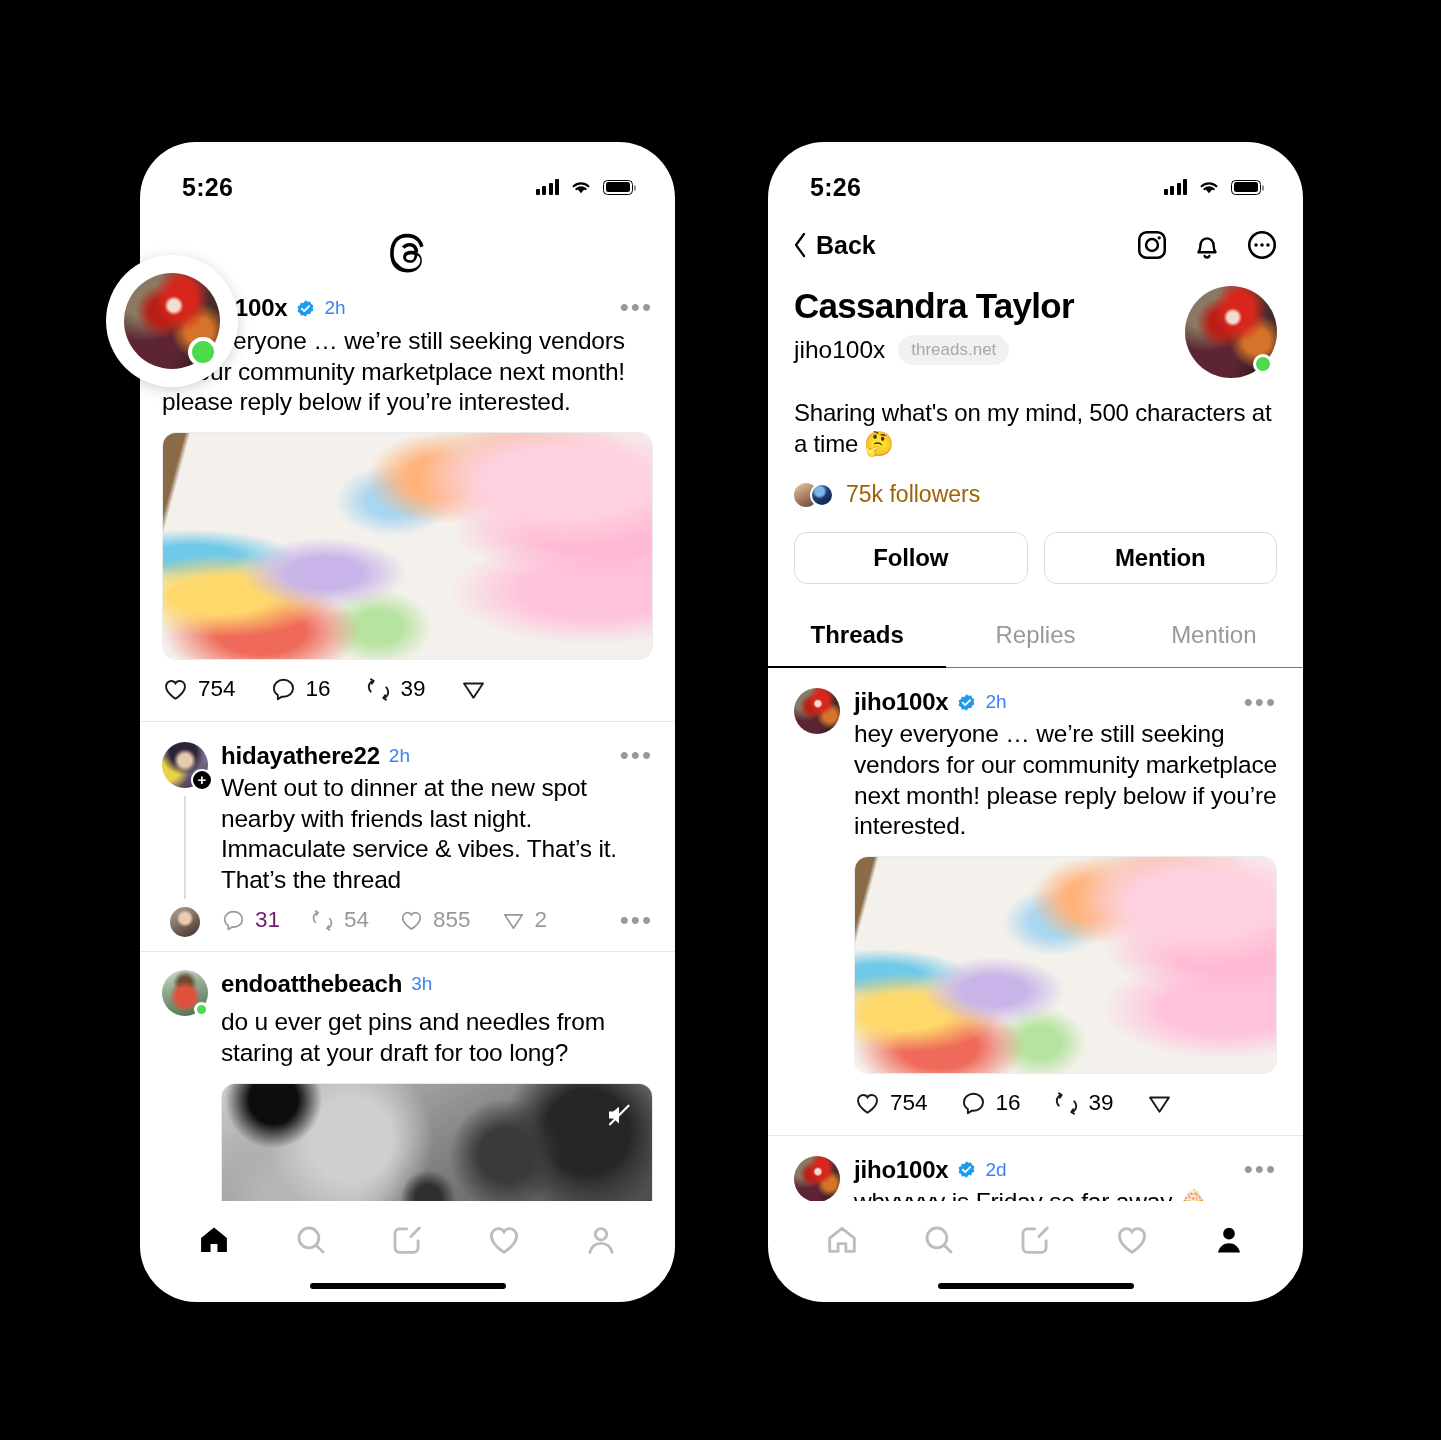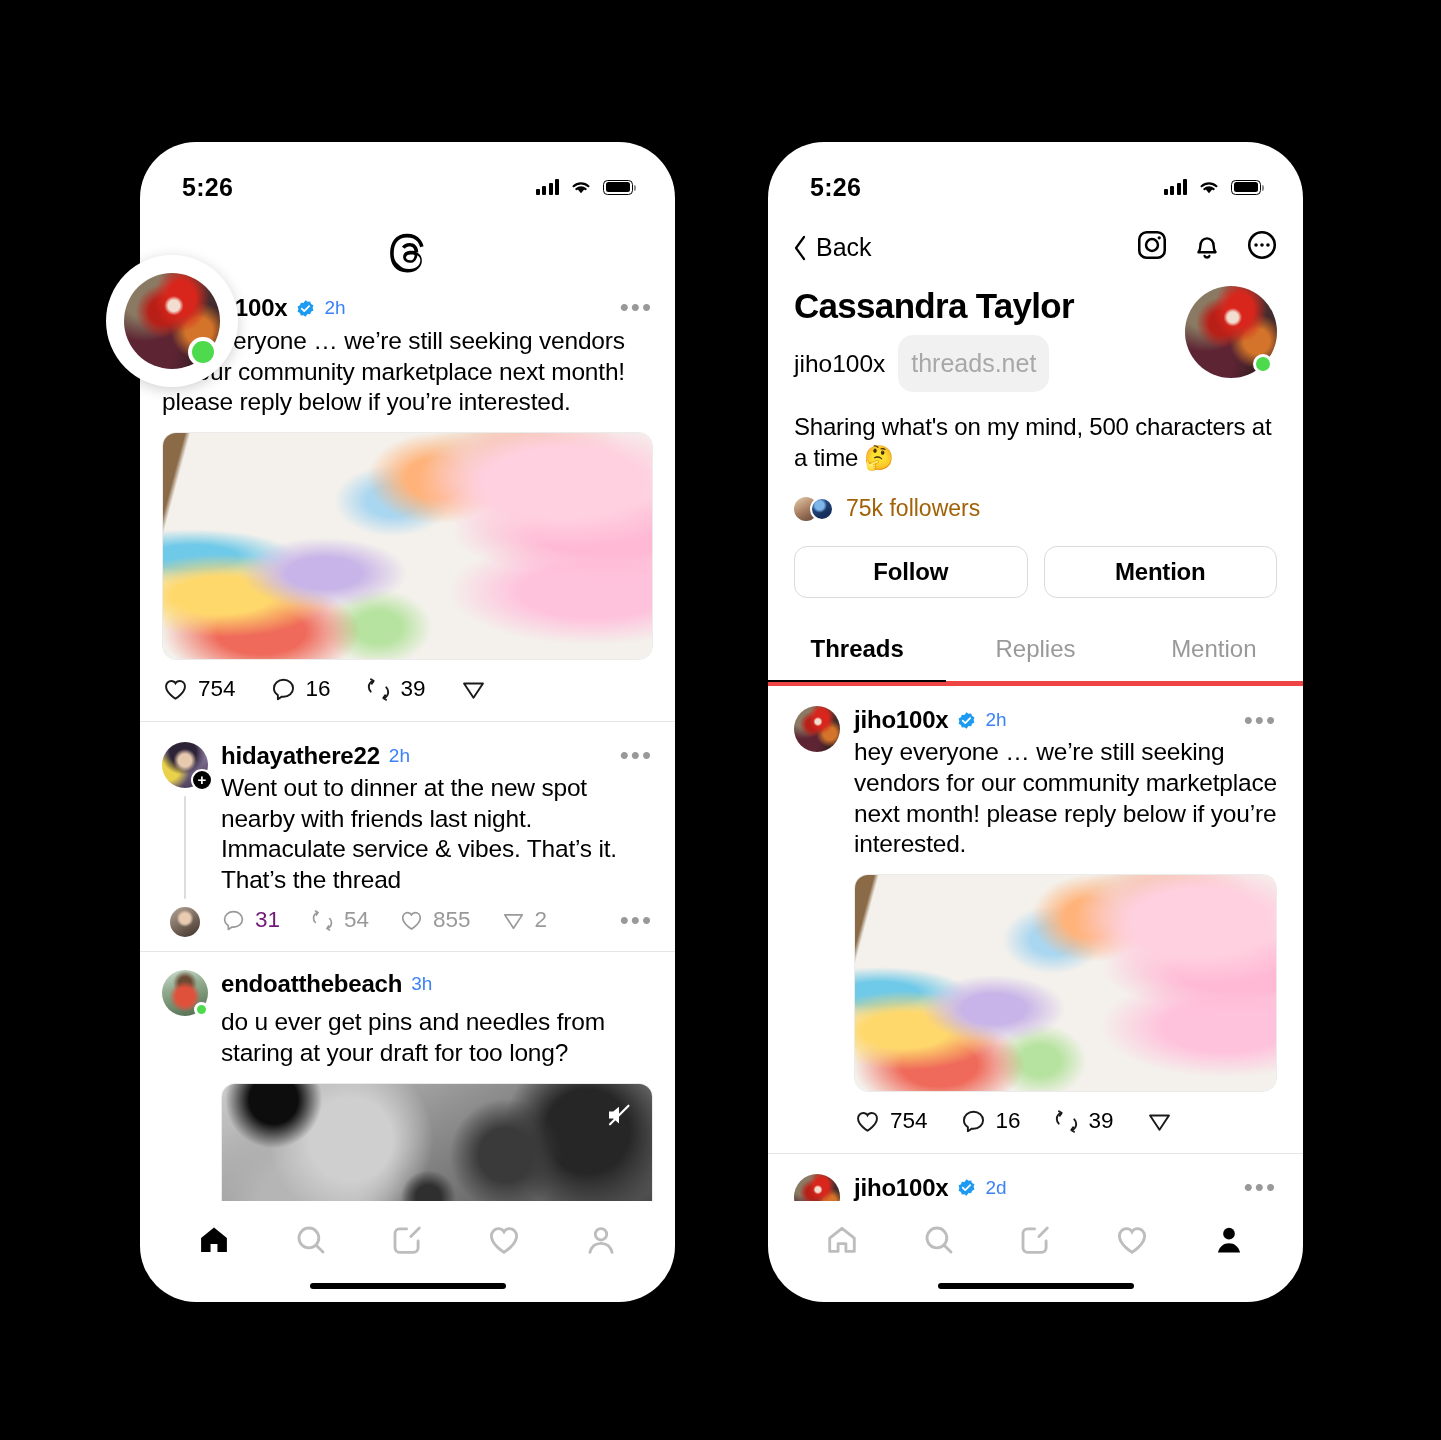--- a/index.html
+++ b/index.html
@@ -152,47 +152,47 @@
   
   .tabbar {
     height: 82px; display:flex; align-items:center; justify-content:space-around;
     padding: 0 26px;
   }
   .home-indicator { display:flex; justify-content:center; padding-bottom: 13px; }
   .home-indicator i { display:block; width: 196px; height: 6px; background:#000; border-radius:3px; }
 
   
   .nav {
-    display:flex; align-items:flex-end; padding: 16px 24px 10px 24px;
+    display:flex; align-items:center; padding: 16px 24px 10px 24px; font-weight: bold;
   }
   .back { display:flex; align-items:center; gap: 7px; }
   .back-label { font-size: 25px; color:#000; }
   .nav-icons { margin-left:auto; display:flex; align-items:center; gap: 22px; }
 
   .profile-head { padding: 14px 26px 0 26px; display:flex; align-items:flex-start; }
   .ph-left { flex:1; }
   .fullname { font-size: 35px; font-weight: 700; letter-spacing:-.7px; color:#000; }
   .handle-row { display:flex; align-items:center; gap: 13px; margin-top: 9px; }
   .handle { font-size: 24.5px; color:#000; }
   .chip {
-    background:#f1f1f1; color:#a8a8a8; font-size:25px;
-    padding: 14px 13px; border-radius: 15px;
+    background:#f1f1f1; color:#a8a8a8; font-size:17px;
+    padding: 5px 13px; border-radius: 15px;
   }
   .bio { padding: 20px 26px 0 26px; font-size: 24px; line-height:1.28; color:#000; letter-spacing:-.2px; }
   .followers { display:flex; align-items:center; gap: 12px; padding: 22px 26px 0 26px; }
   .f-stack { display:flex; }
   .f-stack .avatar:nth-child(2){ margin-left:-8px; }
   .f-text { font-size: 23px; color:#a16207; }
   .cta-row { display:flex; gap: 16px; padding: 24px 26px 0 26px; }
   .cta {
     flex:1; height: 52px; border:1px solid #dbdbdb; border-radius: 13px;
     display:flex; align-items:center; justify-content:center;
     font-size: 24px; font-weight: 700; color:#000; background:#fff; letter-spacing:-.2px;
   }
-  .tabs { display:flex; margin-top: 24px; border-bottom:5px solid #ef4444; }
+  .tabs { display:flex; margin-top: 24px; border-bottom:1px solid #ef4444; }
   .tab {
     flex:1; text-align:center; padding: 13px 0 17px;
     font-size: 24px; color:#999;
   }
   .tab.active { color:#000; font-weight:700; border-bottom: 2.5px solid #000; margin-bottom:-1px; }
 
   .rpost { display:flex; gap: 14px; padding: 20px 26px 0 26px; }
   .rpost-body { flex:1; min-width:0; }
 
   

